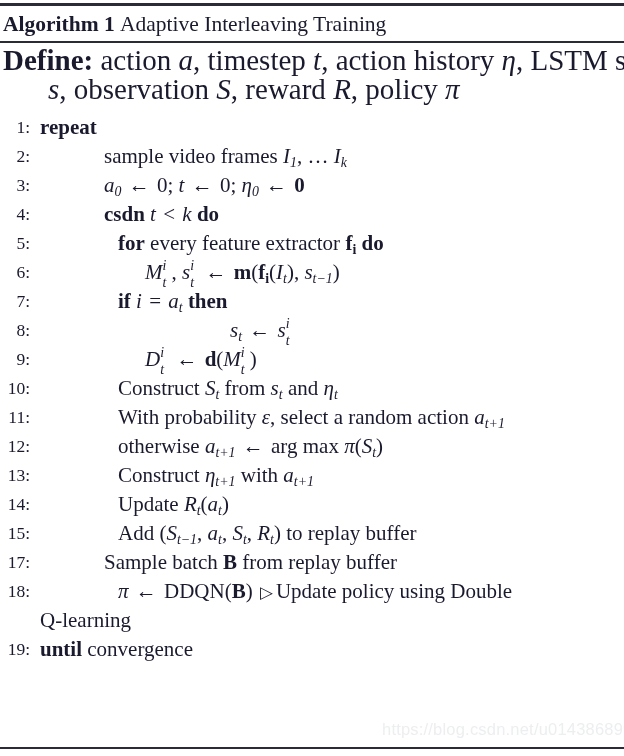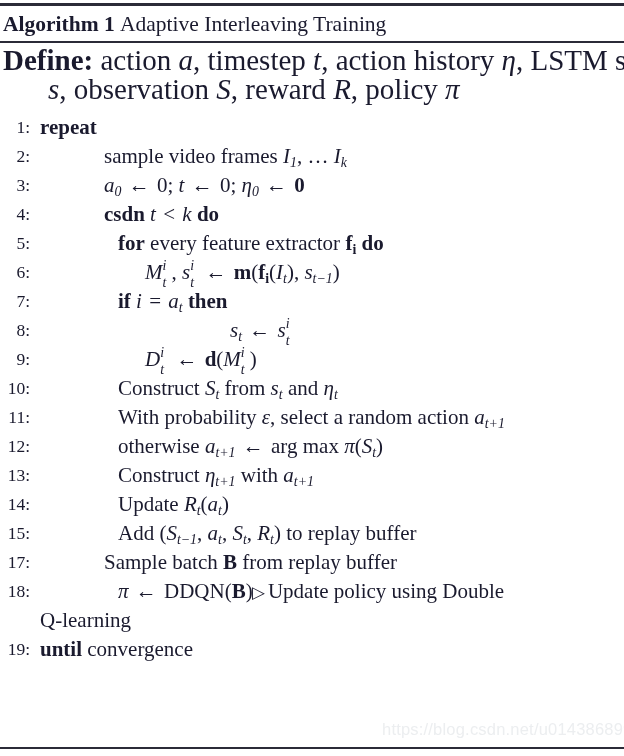--- a/index.html
+++ b/index.html
@@ -146,21 +146,21 @@
   .sub-sup sub {
     position: absolute;
     left: 0;
     top: 0.28em;
     font-size: 0.66em;
   }
 
   
   .comment {
     position: absolute;
-    left: 252px;
+    left: 260px;
     top: 0;
     white-space: nowrap;
     text-align: right;
   }
   .tri {
     font-size: 0.8em;
     padding-right: 3px;
   }
 
   

